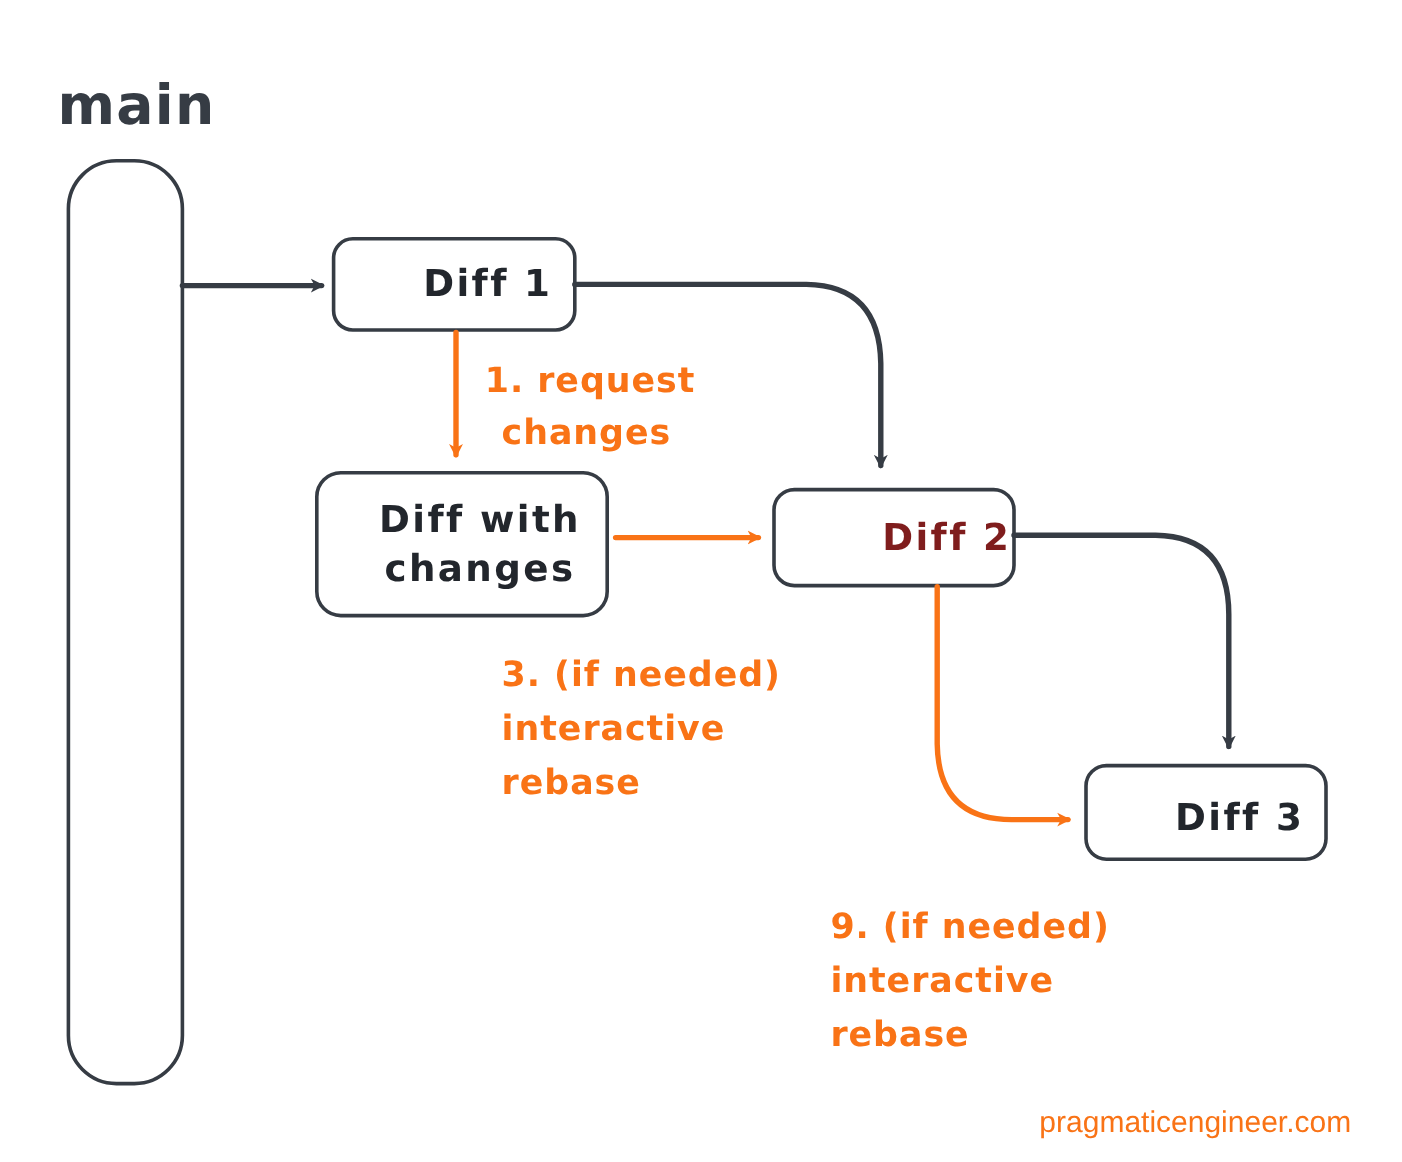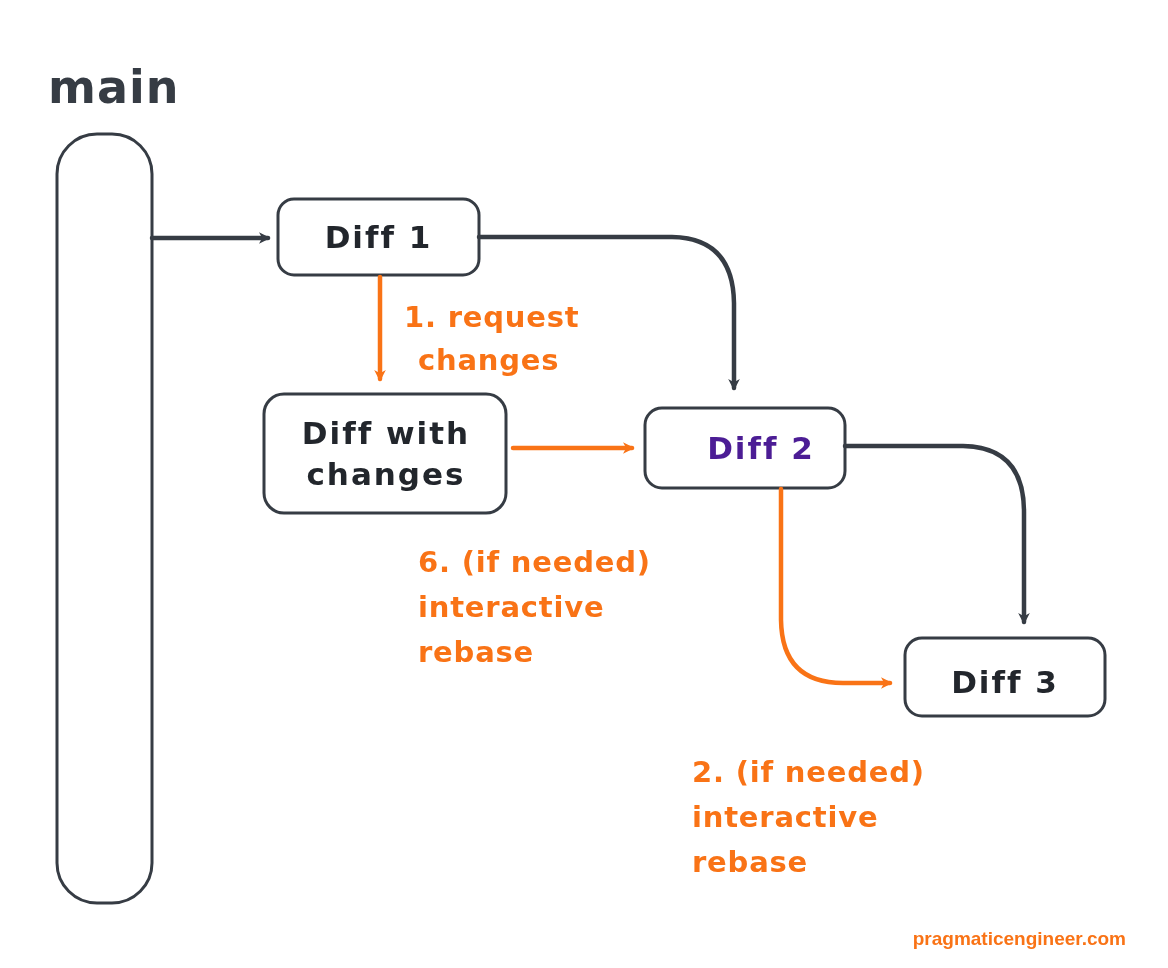--- a/index.html
+++ b/index.html
@@ -26,34 +26,35 @@
     height: 968px;
   }
   .hand-text {
     font-family: "DejaVu Sans", sans-serif;
     font-weight: 600;
     letter-spacing: 0.5px;
   }
   .box-label {
     font-size: 31px;
     letter-spacing: 2px;
+    padding-left: 28px;
   }
   .branch-title {
     font-size: 46px;
     letter-spacing: 1px;
     margin-top: 28px;
   }
   .annotation {
     font-size: 29px;
     letter-spacing: 0.8px;
   }
   .watermark {
     font-family: "Liberation Sans", sans-serif;
-    font-size: 19px;
-    font-weight: 700;
+    font-size: 25px;
+    font-weight: 400;
     letter-spacing: 0px;
   }
 </style>
 </head>
 <body>
 
 <div id="canvas">
 
   <svg id="diagram-svg" viewBox="0 0 1168 968">
 
@@ -96,37 +97,37 @@
               display:flex; align-items:center; justify-content:center; color:#22262c;">Diff 1</div>
 
   <div style="position:absolute; left:264px; top:394px; width:244px; height:119px;
               display:flex; flex-direction:column; align-items:center; justify-content:center;
               color:#22262c; line-height:1.32;">
     <span class="hand-text box-label">Diff with</span>
     <span class="hand-text box-label">changes</span>
   </div>
 
   <div class="hand-text box-label" style="position:absolute; left:645px; top:408px; width:232px; height:80px;
-              display:flex; align-items:center; justify-content:center; color:#4c1d95;">Diff 2</div>
+              display:flex; align-items:center; justify-content:center; color:#7f1d1d;">Diff 2</div>
 
   <div class="hand-text box-label" style="position:absolute; left:905px; top:638px; width:200px; height:88px;
               display:flex; align-items:center; justify-content:center; color:#22262c;">Diff 3</div>
 
   <div style="position:absolute; left:404px; top:296px; color:#F97316; line-height:1.48;">
     <div class="hand-text annotation">1. request</div>
     <div class="hand-text annotation" style="padding-left:14px;">changes</div>
   </div>
 
   <div style="position:absolute; left:418px; top:540px; color:#F97316; line-height:1.56;">
-    <div class="hand-text annotation">6. (if needed)</div>
+    <div class="hand-text annotation">3. (if needed)</div>
     <div class="hand-text annotation">interactive</div>
     <div class="hand-text annotation">rebase</div>
   </div>
 
   <div style="position:absolute; left:692px; top:750px; color:#F97316; line-height:1.56;">
-    <div class="hand-text annotation">2. (if needed)</div>
+    <div class="hand-text annotation">9. (if needed)</div>
     <div class="hand-text annotation">interactive</div>
     <div class="hand-text annotation">rebase</div>
   </div>
 
   <div class="watermark" style="position:absolute; right:42px; bottom:18px; color:#F97316; white-space:nowrap;">pragmaticengineer.com</div>
 
 </div>
 
 </body></html>

